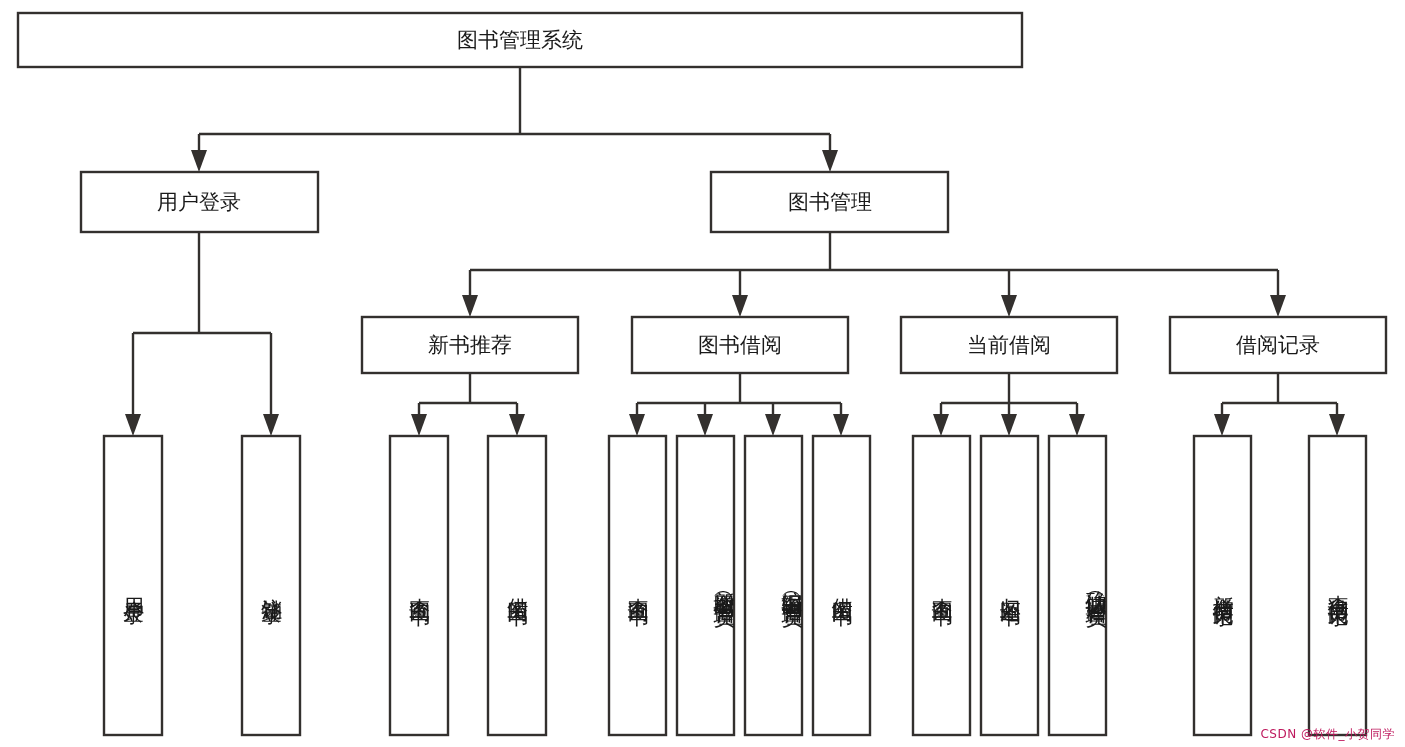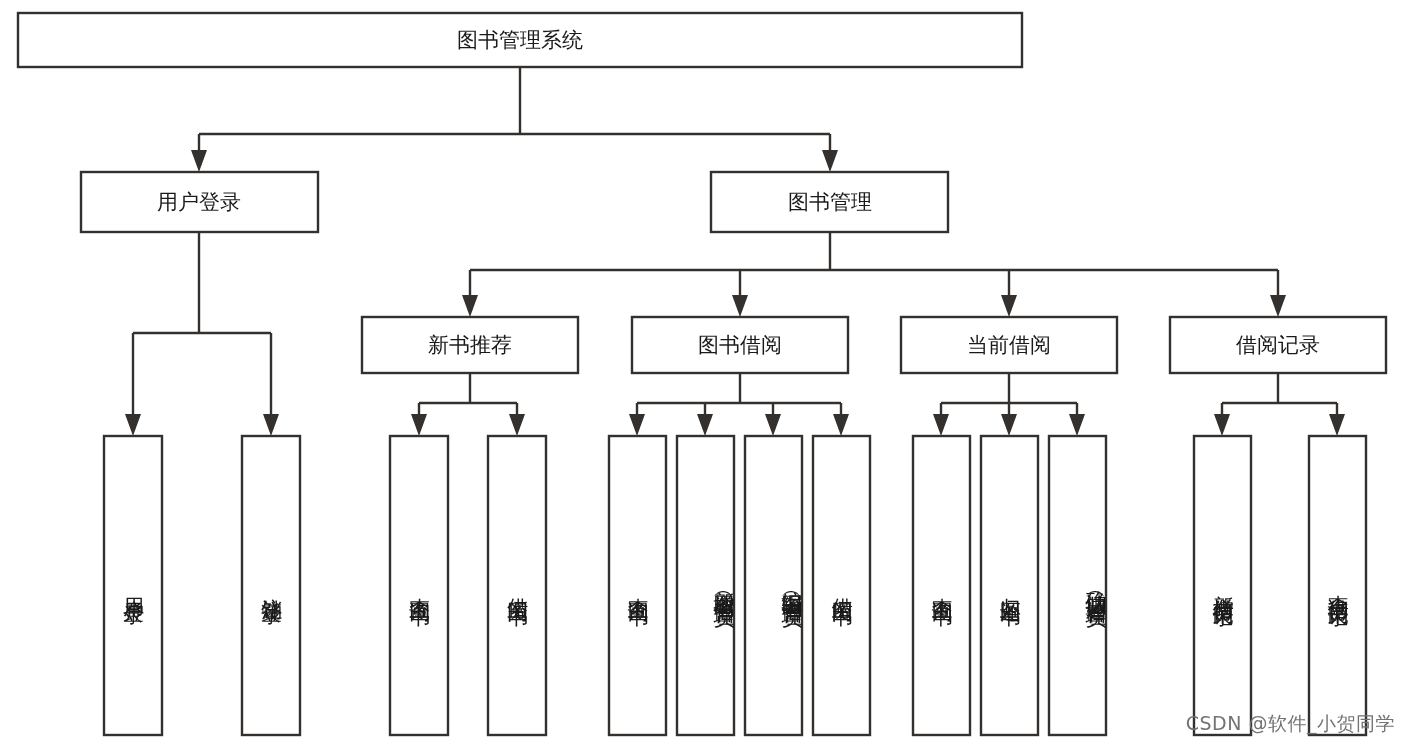--- a/index.html
+++ b/index.html
@@ -46,24 +46,24 @@
   .node-label-h {
     fill: #1a1a1a;
     font-family: "DejaVu Sans", "Liberation Sans", sans-serif;
     font-size: 21px;
     text-anchor: middle;
     dominant-baseline: middle;
   }
   .watermark-text {
     position: absolute;
     right: 10px;
-    bottom: 10px;
-    font-family: "DejaVu Sans", "Liberation Sans", sans-serif;
-    font-size: 19px;
-    color: #737373;
+    bottom: 4px;
+    font-family: "DejaVu Sans", "Liberation Sans", sans-serif;
+    font-size: 12px;
+    color: #be185d;
     letter-spacing: 0.5px;
     white-space: nowrap;
     pointer-events: none;
   }
   
   .leaf-label {
     position: absolute;
     writing-mode: vertical-rl;
     text-orientation: upright;
     font-family: "DejaVu Sans", "Liberation Sans", sans-serif;

